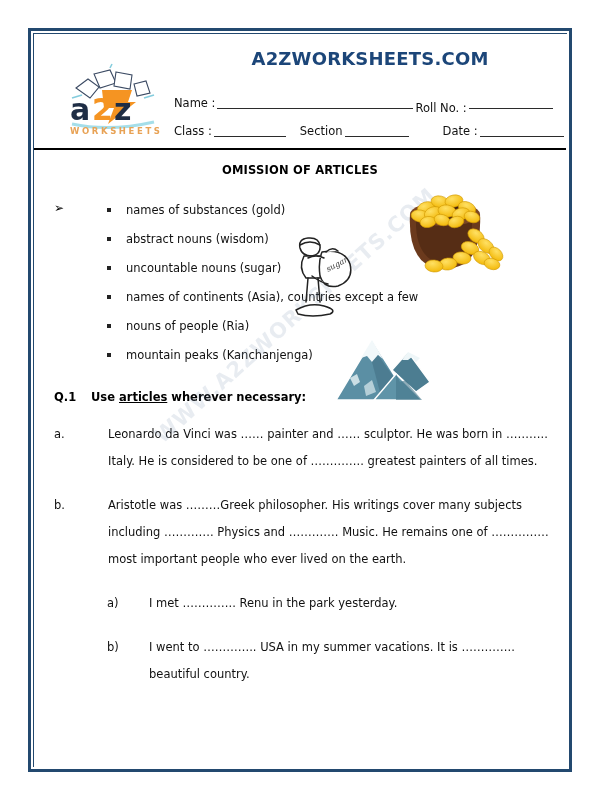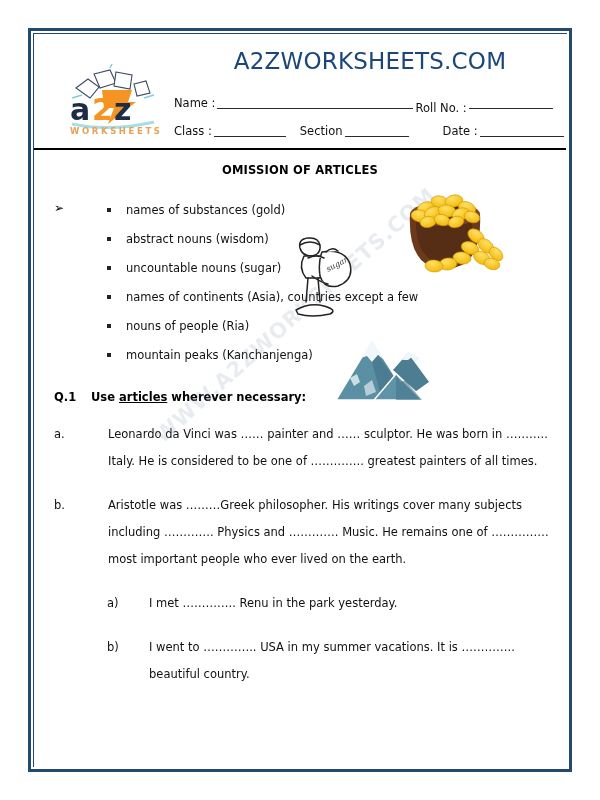--- a/index.html
+++ b/index.html
@@ -51,22 +51,22 @@
     position: absolute;
     left: 24px; top: 28px;
     width: 110px; height: 76px;
   }
   .brand-title {
     position: absolute;
     left: 140px; top: 14px;
     width: 392px;
     text-align: center;
     font-family: "DejaVu Sans", sans-serif;
-    font-size: 23px;
-    font-weight: normal;
+    font-size: 18px;
+    font-weight: bold;
     letter-spacing: 0.2px;
     color: #1c4679;
   }
 
   .fields { position: absolute; left: 140px; top: 57px; width: 392px; }
   .field-row {
     display: flex;
     align-items: center;
     font-size: 11.5px;
     color: #111111;

